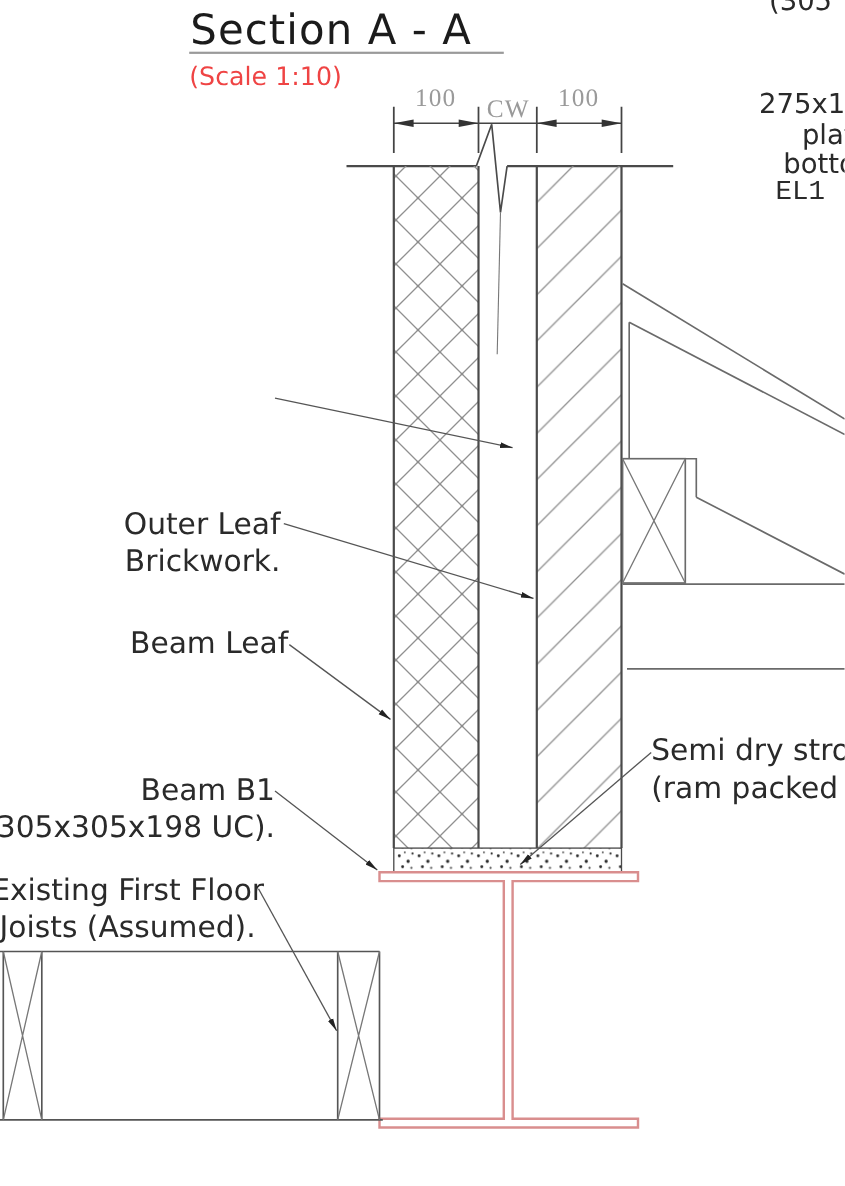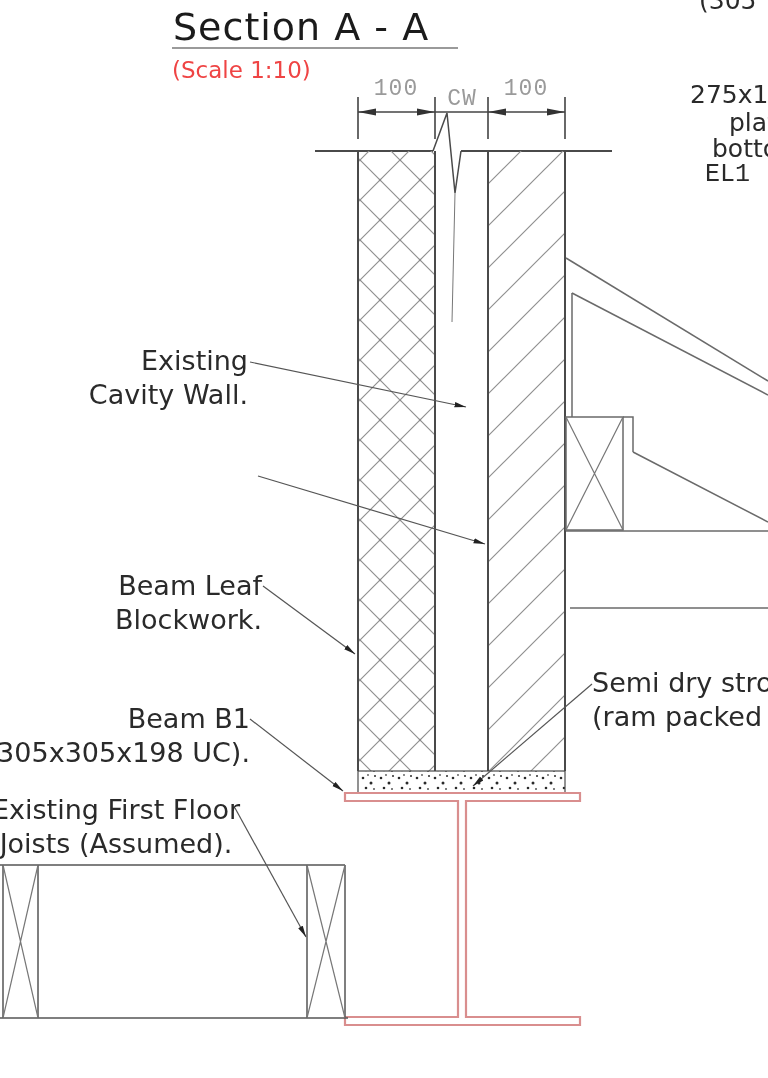--- a/index.html
+++ b/index.html
@@ -6,21 +6,21 @@
   #page{position:relative;width:768px;height:1068px;background:#fff;overflow:hidden;
         font-family:"DejaVu Sans","Liberation Sans",sans-serif;color:#2a2a2a;}
   #linework{position:absolute;left:0;top:0;}
   .abs{position:absolute;white-space:nowrap;}
   .title{font-size:38px;color:#1b1b1b;letter-spacing:1px;}
   .subtitle{font-size:23px;color:#ef4444;}
   .lbl{font-size:27px;line-height:34px;color:#2a2a2a;}
   .right{text-align:right;}
   .center{text-align:center;}
   .dimtxt{font-size:23px;color:#9a9a9a;letter-spacing:1px;width:60px;text-align:center;
-          font-family:Liberation Mono, monospace;}
+          font-family:Liberation Serif, serif;}
   .cliptxt{font-size:25px;color:#2a2a2a;}
   .underline{position:absolute;height:0;border-top:2px solid #9a9a9a;}
 </style>
 </head>
 <body>
 
 <div id="page">
 
   <svg id="linework" width="768" height="1078" viewBox="0 0 768 1078">
     <defs>
@@ -113,29 +113,28 @@
   <div class="abs dimtxt" style="left:366px;top:76px;">100</div>
   <div class="abs dimtxt" style="left:432px;top:86px;">CW</div>
   <div class="abs dimtxt" style="left:496px;top:76px;">100</div>
 
   <div class="abs cliptxt" style="left:699px;top:-14px;">(305</div>
   <div class="abs cliptxt" style="left:690px;top:80px;">275x10</div>
   <div class="abs cliptxt" style="left:729px;top:108px;">plat</div>
   <div class="abs cliptxt" style="left:712px;top:134px;">botto</div>
   <div class="abs cliptxt" style="left:705px;top:160px;font-family:Liberation Mono, monospace;">EL1 (</div>
 
-  <div class="abs lbl right" style="left:60px;top:344px;width:188px;">
-    <div>Existing</div>
-    <div>Cavity Wall.</div>
+
+  <div class="abs lbl right" style="left:80px;top:460px;width:175px;">
+    <div>Outer Leaf</div>
+    <div>Brickwork.</div>
   </div>
-
 
   <div class="abs lbl right" style="left:85px;top:569px;width:177px;">
     <div>Beam Leaf</div>
-    <div>Blockwork.</div>
   </div>
 
   <div class="abs lbl right" style="left:-25px;top:702px;width:275px;">
     <div>Beam B1</div>
     <div style="white-space:nowrap;">(305x305x198 UC).</div>
   </div>
 
   <div class="abs lbl center" style="left:-9px;top:793px;width:250px;">
     <div style="white-space:nowrap;">Existing First Floor</div>
     <div style="white-space:nowrap;">Joists (Assumed).</div>

